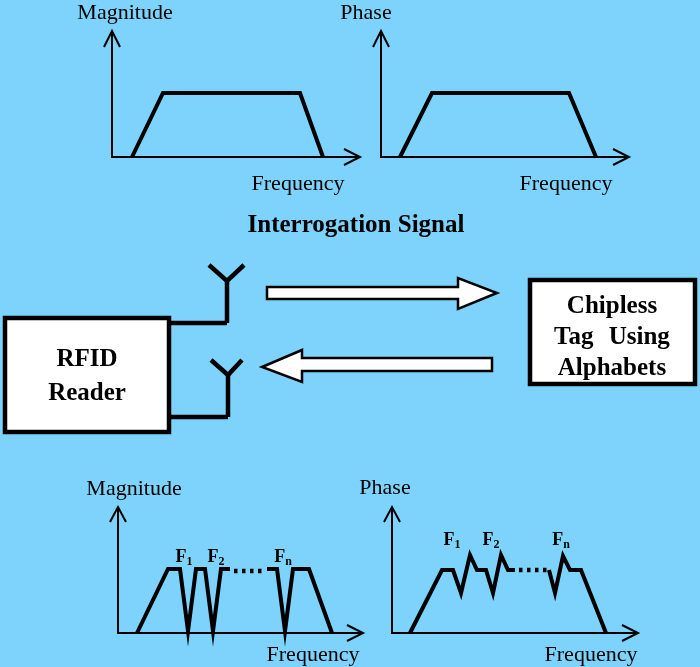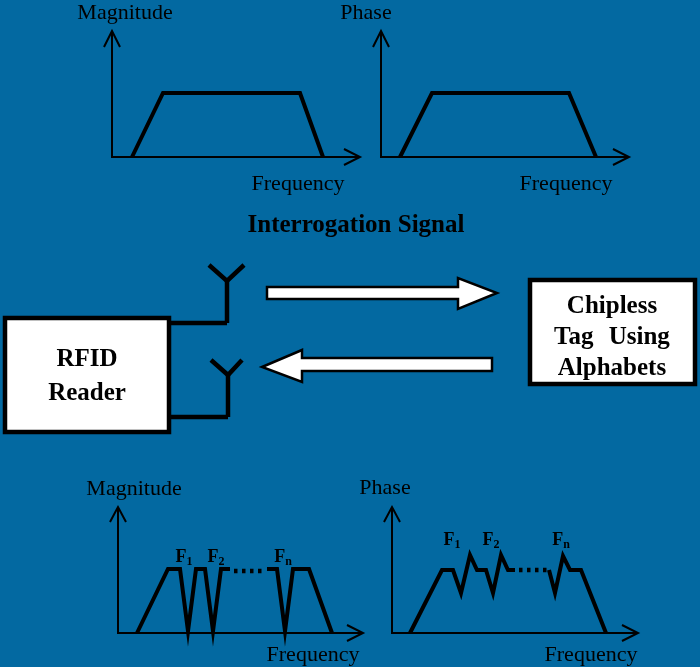--- a/index.html
+++ b/index.html
@@ -1,16 +1,16 @@
 <!DOCTYPE html>
 <html><head>
 <meta charset="utf-8">
 <style>
   html,body{margin:0;padding:0;background:#ffffff;}
-  #canvas{position:relative;width:700px;height:667px;background:#0369a1;overflow:hidden;}
+  #canvas{position:relative;width:700px;height:667px;background:#7dd3fc;overflow:hidden;}
   svg{display:block;}
   text{font-family:"Liberation Serif","DejaVu Serif",serif;fill:#000;}
   .axis{stroke:#000;stroke-width:2;fill:none;stroke-linecap:butt;}
   .curve{stroke:#000;stroke-width:4;fill:none;stroke-linejoin:miter;stroke-miterlimit:12;}
   .dots{stroke:#000;stroke-width:4.5;fill:none;stroke-dasharray:3.5 4.5;}
   .thick{stroke:#000;stroke-width:4.5;fill:none;stroke-linejoin:miter;}
   .boxrect{fill:#fff;stroke:#000;stroke-width:4.5;}
   .hollow{fill:#fff;stroke:#000;stroke-width:2.5;stroke-linejoin:miter;}
   .axlabel{font-size:22px;}
   .title{font-size:25px;font-weight:bold;}

